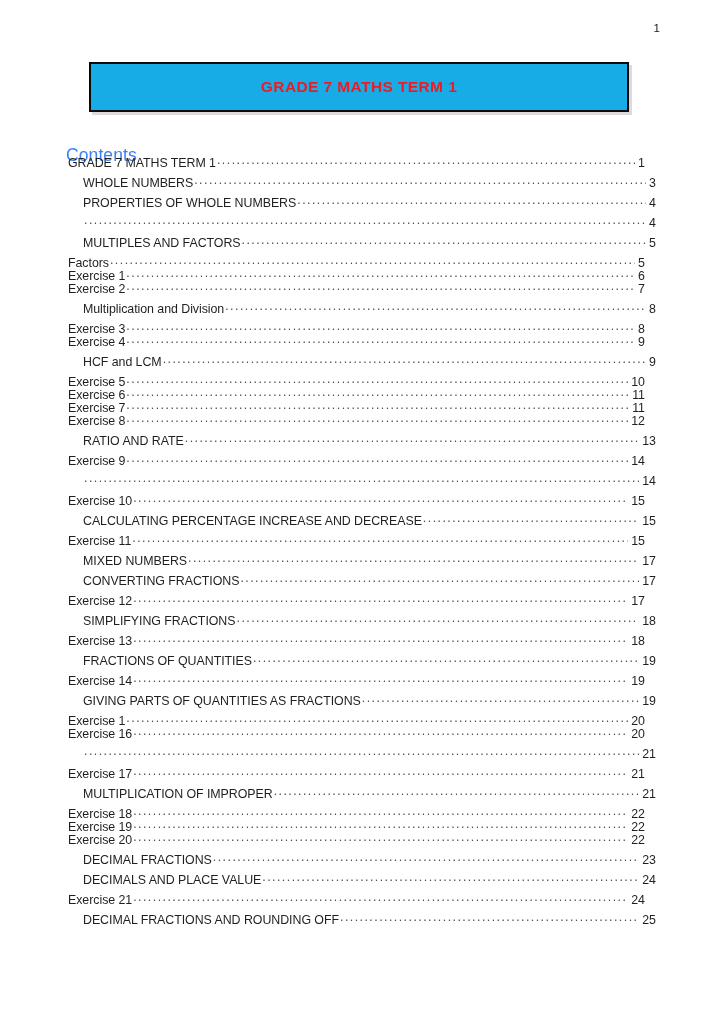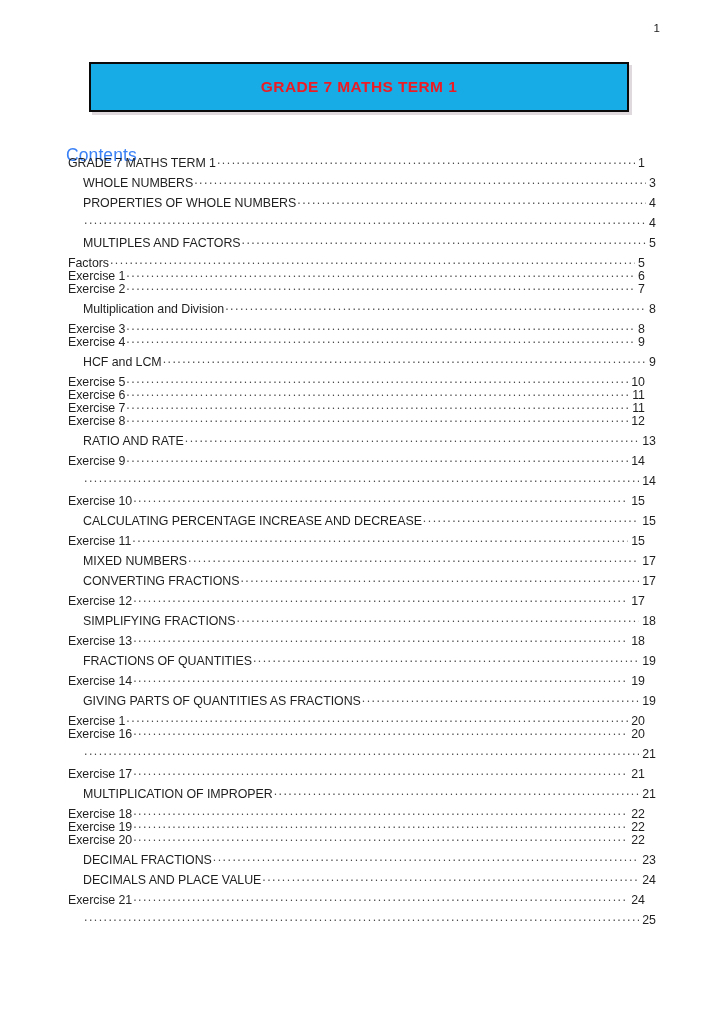--- a/index.html
+++ b/index.html
@@ -352,16 +352,17 @@
       <span class="toc-label">DECIMALS AND PLACE VALUE</span>
       <span class="toc-leader"></span>
       <span class="toc-page">24</span>
     </div>
     <div class="toc-row lvl1">
       <span class="toc-label">Exercise 21</span>
       <span class="toc-leader"></span>
       <span class="toc-page">24</span>
     </div>
     <div class="toc-row lvl2">
+      <span class="toc-label">DECIMAL FRACTIONS AND ROUNDING OFF</span>
       <span class="toc-leader"></span>
       <span class="toc-page">25</span>
     </div>
   </div>
 
 </body></html>

